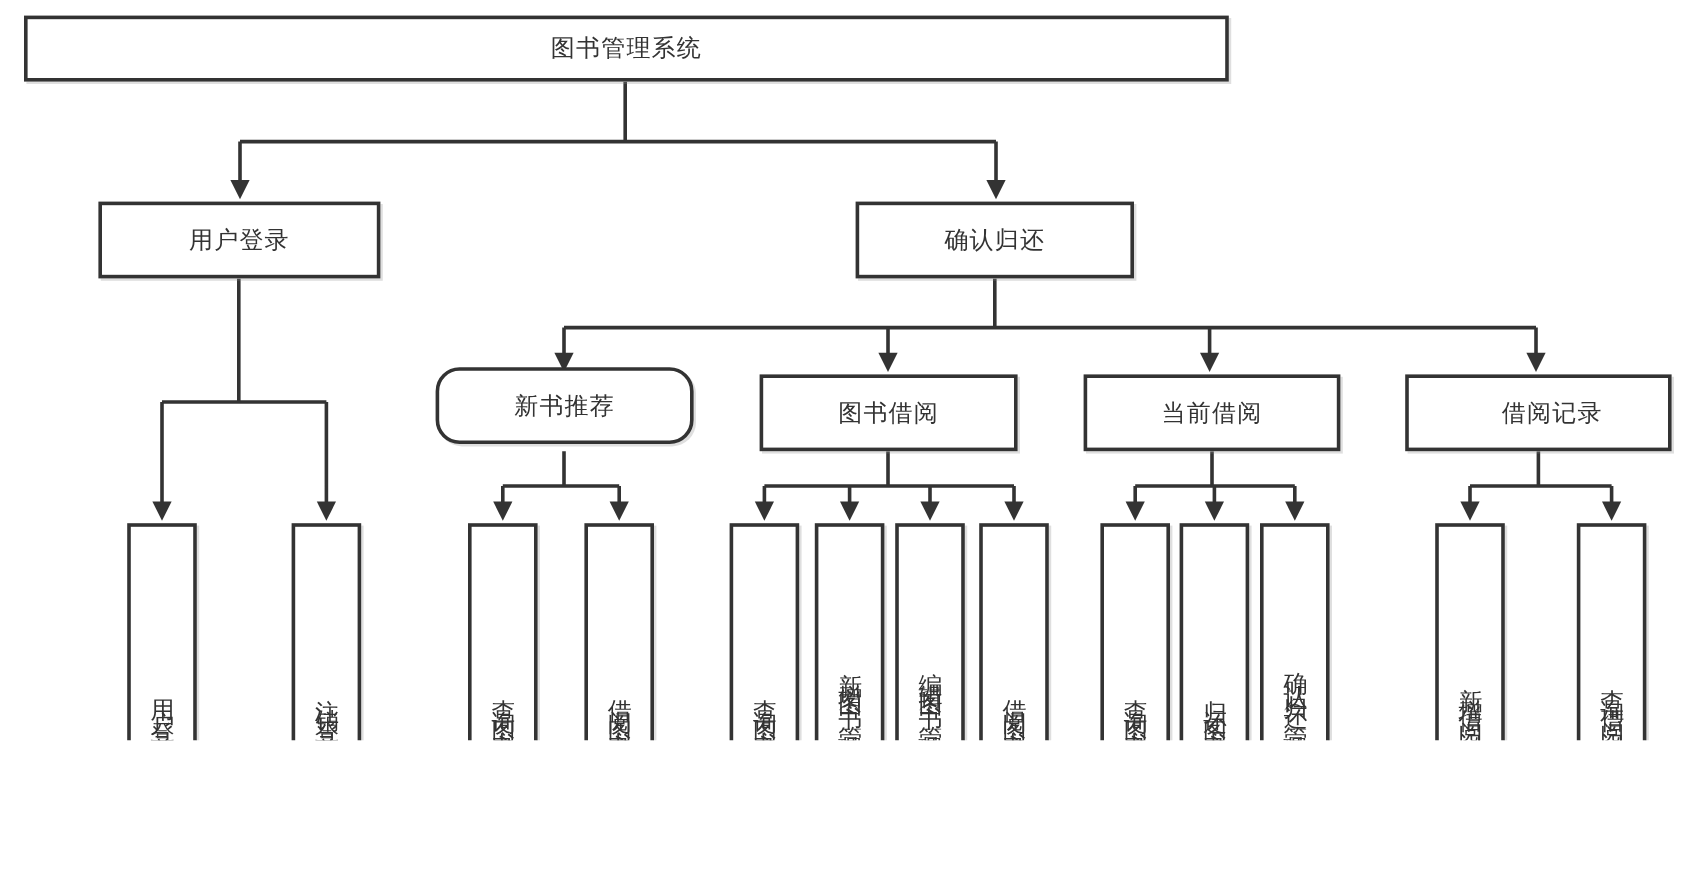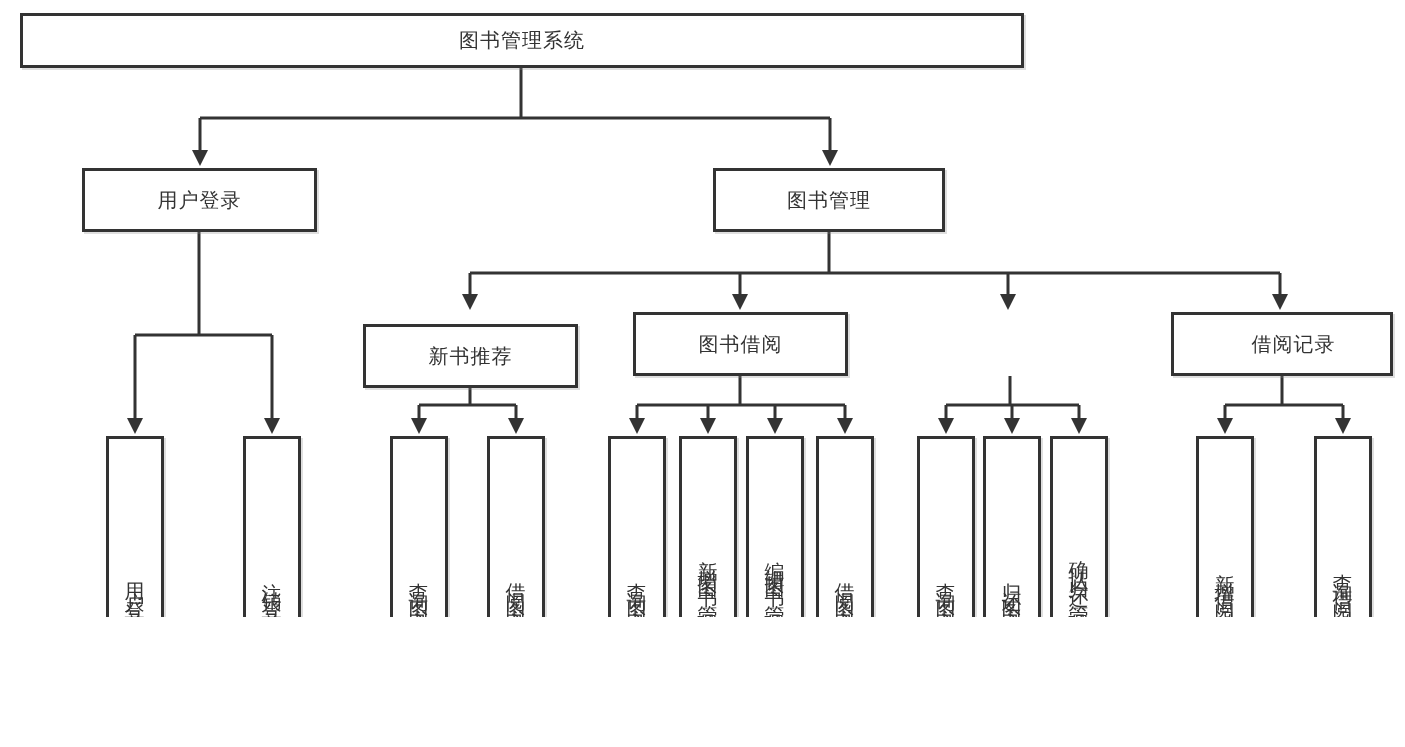--- a/index.html
+++ b/index.html
@@ -49,21 +49,21 @@
     font-size: 20px;
     color: var(--color-text, #333333);
     letter-spacing: 9px;
     line-height: 1;
     white-space: nowrap;
   }
   
   .box-root            { left: 20px;   top: 13px;  width: 1004px; height: 55px; }
   .box-user-login      { left: 82px;   top: 168px; width: 235px;  height: 64px; }
   .box-book-management { left: 713px;  top: 168px; width: 232px;  height: 64px; }
-  .box-new-book-rec    { left: 363px;  top: 324px; width: 215px;  height: 64px; }
+  .box-new-book-rec    { left: 363px;  top: 306px; width: 215px;  height: 64px; border-radius: 20px; }
   .box-book-borrow     { left: 633px;  top: 312px; width: 215px;  height: 64px; align-items: center; }
   .box-current-borrow  { left: 903px;  top: 312px; width: 214px;  height: 64px; }
   .box-borrow-records  { left: 1171px; top: 312px; width: 222px;  height: 64px; padding-left: 23px; }
   
   .vbox { top: 436px; width: 58px; height: 298px; }
   .leaf-ul-0  { left: 106px; }
   .leaf-ul-1  { left: 243px; }
   .leaf-nbr-0 { left: 390px; }
   .leaf-nbr-1 { left: 487px; }
   .leaf-bb-0  { left: 608px; }
@@ -123,28 +123,31 @@
   </svg>
 
   <div class="hbox box-root">
     <span class="label">图书管理系统</span>
   </div>
 
   <div class="hbox box-user-login">
     <span class="label">用户登录</span>
   </div>
   <div class="hbox box-book-management">
-    <span class="label">图书管理</span>
+    <span class="label">确认归还</span>
   </div>
 
   <div class="hbox box-new-book-rec">
     <span class="label">新书推荐</span>
   </div>
   <div class="hbox box-book-borrow">
     <span class="label">图书借阅</span>
+  </div>
+  <div class="hbox box-current-borrow">
+    <span class="label">当前借阅</span>
   </div>
   <div class="hbox box-borrow-records">
     <span class="label">借阅记录</span>
   </div>
 
   <div class="vbox leaf-ul-0">
     <span class="vlabel">用户登录</span>
   </div>
   <div class="vbox leaf-ul-1">
     <span class="vlabel">注销登录</span>

